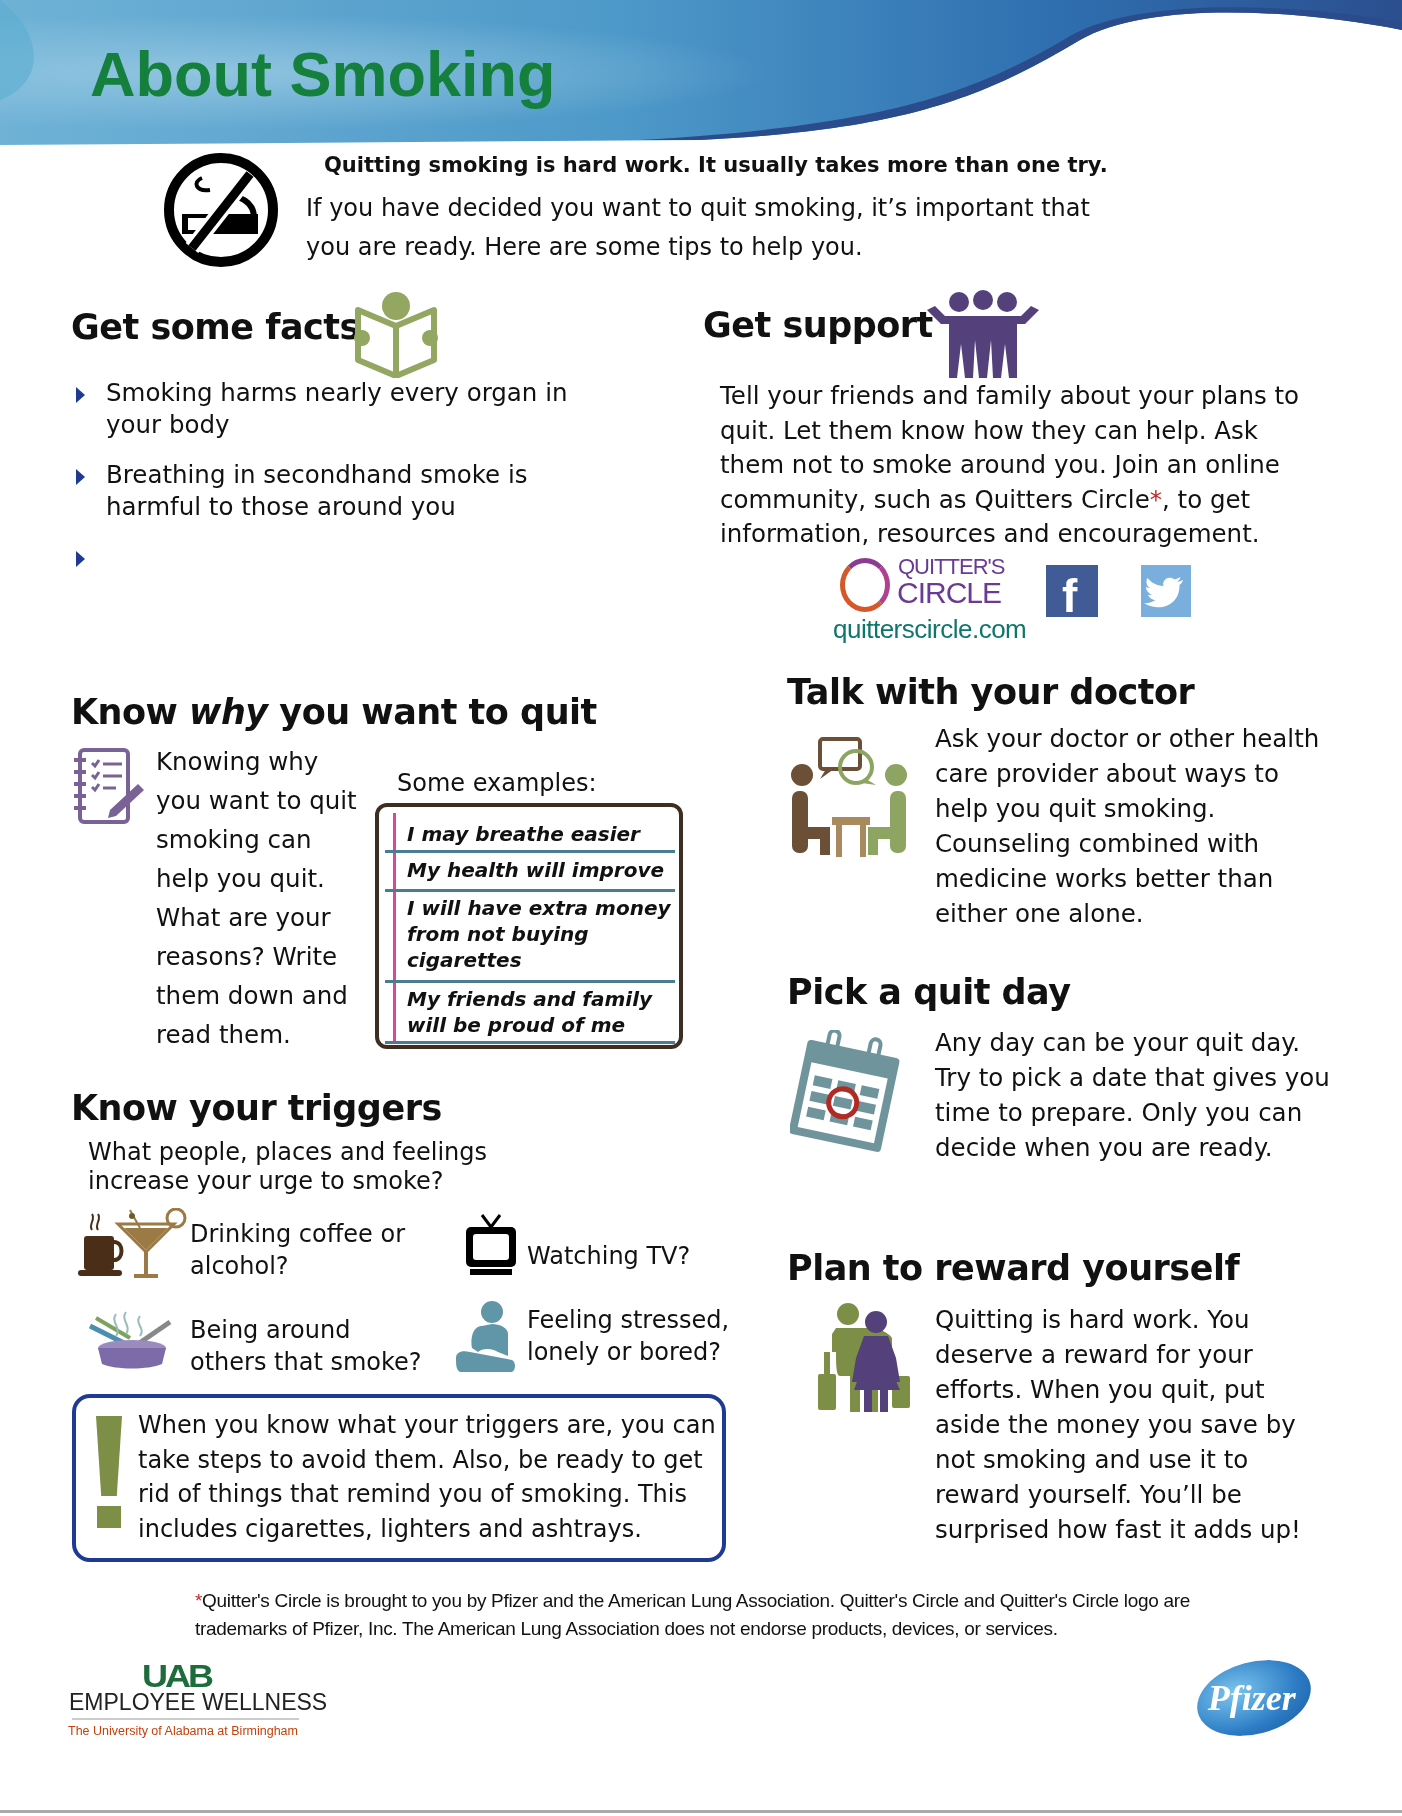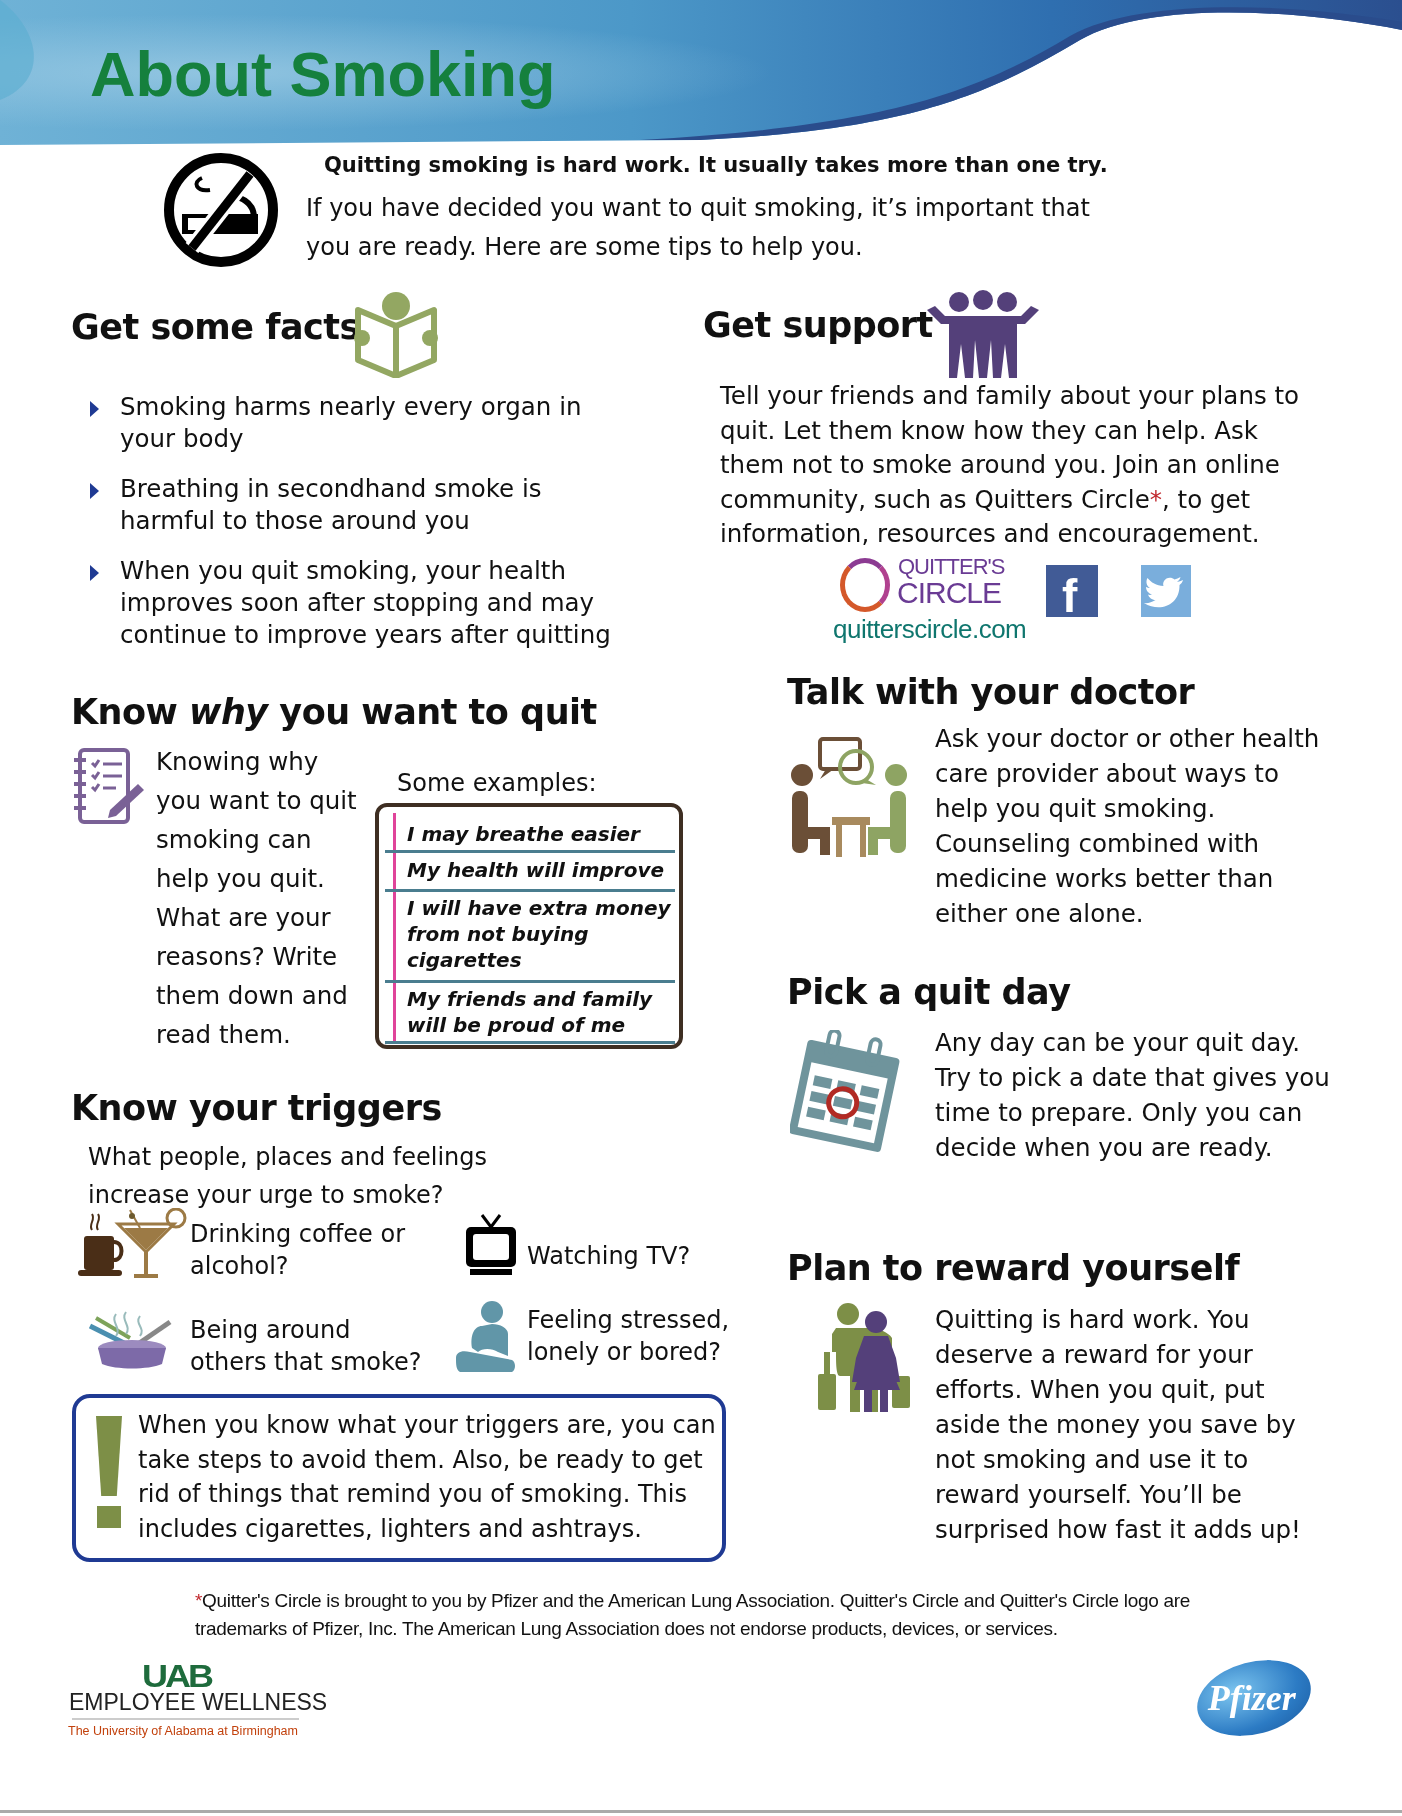--- a/index.html
+++ b/index.html
@@ -4,21 +4,21 @@
 <style>
   html,body{margin:0;padding:0;background:#fff;}
   body{width:1402px;height:1816px;position:relative;overflow:hidden;font-family:"DejaVu Sans","Liberation Sans",sans-serif;color:#111;}
   .abs{position:absolute;}
   .header{position:absolute;left:0;top:0;width:1402px;height:145px;}
   .title{position:absolute;left:90px;top:38px;font-size:63px;font-weight:bold;color:#15803d;letter-spacing:0px;font-family:Liberation Sans, sans-serif;}
   .intro-bold{position:absolute;left:324px;top:153px;font-size:21px;font-weight:bold;}
   .intro-line{position:absolute;left:306px;font-size:24px;}
   h2{margin:0;position:absolute;font-size:35px;font-weight:bold;font-family:"DejaVu Sans",sans-serif;letter-spacing:-0.5px;}
   .body{font-size:24px;line-height:32px;}
-  .bullets{position:absolute;left:76px;top:377px;width:540px;margin:14px;padding:0;list-style:none;font-size:24.5px;line-height:32px;}
+  .bullets{position:absolute;left:76px;top:377px;width:540px;margin:0;padding:0;list-style:none;font-size:24.5px;line-height:32px;}
   .bullets li{position:relative;padding-left:30px;margin-bottom:18px;}
   .bullets li .bul{position:absolute;left:0;top:10px;width:0;height:0;border-top:8px solid transparent;border-bottom:8px solid transparent;border-left:9px solid #1f3a93;}
   .support-text{position:absolute;left:720px;top:379px;width:600px;font-size:24.5px;line-height:34.5px;}
   .red{color:#c0282d;}
   .why-text{position:absolute;left:156px;top:742px;width:210px;font-size:24.5px;line-height:39px;}
   .examples-label{position:absolute;left:397px;top:769px;font-size:24px;}
   .examples-box{position:absolute;left:375px;top:803px;width:308px;height:246px;border:4px solid #3e2e22;border-radius:12px;box-sizing:border-box;}
   .ex-margin{position:absolute;left:14px;top:6px;width:3px;height:230px;background:#e0449a;}
   .ex-item{position:absolute;left:28px;right:8px;font-family:"DejaVu Sans",sans-serif;font-size:20px;line-height:26px;font-weight:bold;color:#111;font-style:italic;}
   .ex-line{position:absolute;left:6px;right:4px;height:3px;background:#4a7d8f;}
@@ -90,21 +90,21 @@
     <circle cx="44" cy="16" r="14" fill="#93a762"></circle>
     <path d="M6,20 L44,36 L82,20 L82,70 L44,86 L6,70 Z" fill="none" stroke="#93a762" stroke-width="6" stroke-linejoin="round"></path>
     <line x1="44" y1="36" x2="44" y2="86" stroke="#93a762" stroke-width="6"></line>
     <circle cx="10" cy="48" r="8" fill="#93a762"></circle>
     <circle cx="78" cy="48" r="8" fill="#93a762"></circle>
   </svg>
 </div>
 <ul class="bullets">
   <li><span class="bul"></span><span>Smoking harms nearly every organ in your body</span></li>
   <li><span class="bul"></span><span>Breathing in secondhand smoke is harmful to those around you</span></li>
-  <li><span class="bul"></span><span>When you quit smoking, your health improves soon after stopping and may continue to improve years after quitting</span></li>
+  <li><span class="bul"></span></li>
 </ul>
 
 <h2 style="left:703px;top:305px;">Get support</h2>
 <div class="abs" style="left:925px;top:290px;width:116px;height:88px;">
   <svg width="116" height="88" viewBox="0 0 116 88" fill="#54407a">
     <circle cx="34" cy="12" r="10"></circle>
       <circle cx="58" cy="10" r="10"></circle>
       <circle cx="82" cy="12" r="10"></circle>
     <path d="M2,20 L10,16 L20,26 L96,26 L106,16 L114,20 L100,34 L92,34 L92,88 L84,88 L80,54 L76,88 L68,88 L66,50 L62,88 L54,88 L50,50 L48,88 L40,88 L36,54 L32,88 L24,88 L24,34 L16,34 Z"></path>
   </svg>
@@ -206,21 +206,21 @@
           <rect x="46" y="84" width="18" height="10"></rect>
           <rect x="70" y="84" width="18" height="10"></rect>
       </g>
       <circle cx="55" cy="73" r="14" fill="none" stroke="#b22a24" stroke-width="5"></circle>
     </g>
   </svg>
 </div>
 <div class="side-text" style="left:935px;top:1025px;width:400px;">Any day can be your quit day. Try to pick a date that gives you time to prepare. Only you can decide when you are ready.</div>
 
 <h2 style="left:71px;top:1088px;">Know your triggers</h2>
-<div class="body abs" style="left:88px;top:1138px;width:440px;font-size:24px;line-height:38px;">What people, places and feelings increase your urge to smoke?</div>
+<div class="body abs" style="left:88px;top:1138px;width:440px;font-size:24px;line-height:29px;">What people, places and feelings increase your urge to smoke?</div>
 
 <div class="abs" style="left:76px;top:1208px;width:112px;height:74px;">
   <svg width="112" height="74" viewBox="0 0 112 74">
     <path d="M16,22 C12,16 20,12 16,6 M22,22 C18,16 26,12 22,6" fill="none" stroke="#4a2e17" stroke-width="2"></path>
     <rect x="8" y="28" width="30" height="34" rx="3" fill="#4a2e17"></rect>
     <path d="M38,34 C48,34 48,52 38,52" fill="none" stroke="#4a2e17" stroke-width="4"></path>
     <rect x="2" y="62" width="44" height="6" rx="3" fill="#4a2e17"></rect>
     <path d="M42,16 L98,16 L70,44 Z" fill="none" stroke="#9c7a45" stroke-width="3"></path>
     <path d="M48,20 L92,20 L70,42 Z" fill="#9c7a45"></path>
     <line x1="70" y1="44" x2="70" y2="68" stroke="#9c7a45" stroke-width="4"></line>

